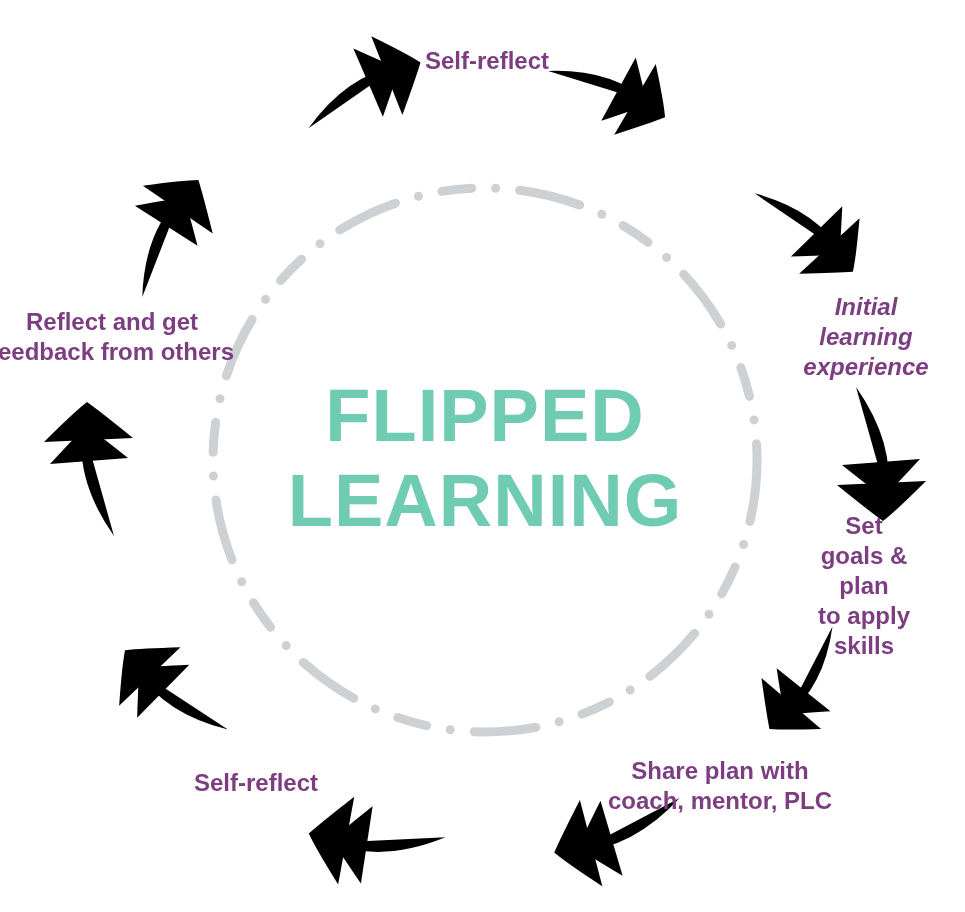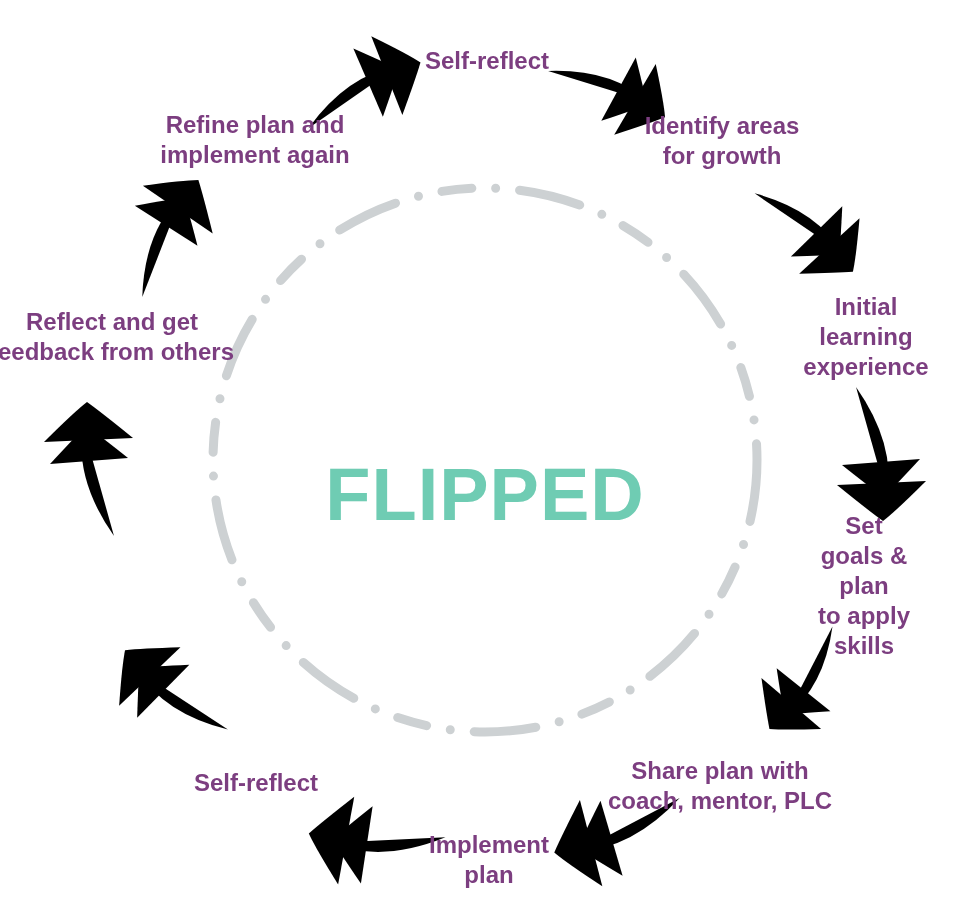--- a/index.html
+++ b/index.html
@@ -32,21 +32,20 @@
     left: 485px;
     top: 458px;
     transform: translate(-50%, -50%);
     text-align: center;
     color: var(--color-title, #6FCCB3);
     font-size: 74px;
     font-weight: bold;
     line-height: 85px;
     letter-spacing: 1px;
     white-space: nowrap;
-    margin-top: 36px;
   }
   .title span { display: block; }
   .step-label {
     position: absolute;
     transform: translate(-50%, -50%);
     text-align: center;
     color: var(--color-label, #7C3E80);
     font-size: 24px;
     font-weight: bold;
     line-height: 30px;
@@ -96,41 +95,36 @@
     <g class="arrow" transform="translate(198 182) rotate(307) scale(0.95)">
       <use href="#hand-arrow"></use>
     </g>
     <g class="arrow" transform="translate(419 64) rotate(341) scale(0.95)">
       <use href="#hand-arrow"></use>
     </g>
   </svg>
 
   <div class="title">
     <span>FLIPPED</span>
+    <span>LEARNING</span>
   </div>
 
   <div class="step-label" style="left:487px; top:61px;">Self-reflect</div>
 
-  <div class="step-label" style="left:722px; top:141px;">Identify areas
-for growth</div>
 
-  <div class="step-label" style="left:866px; top:337px;">Initial learning
+  <div class="step-label" style="left:866px; top:337px;font-style:italic;">Initial learning
 experience</div>
 
   <div class="step-label" style="left:864px; top:586px;">Set goals &amp; plan
 to apply skills</div>
 
   <div class="step-label" style="left:720px; top:786px;">Share plan with
 coach, mentor, PLC</div>
 
-  <div class="step-label" style="left:489px; top:860px;">Implement
-plan</div>
 
   <div class="step-label" style="left:256px; top:783px;">Self-reflect</div>
 
 
   <div class="step-label" style="left:112px; top:337px;">Reflect and get
 feedback from others</div>
 
-  <div class="step-label" style="left:255px; top:140px;">Refine plan and
-implement again</div>
 
 </div>
 
 </body></html>

